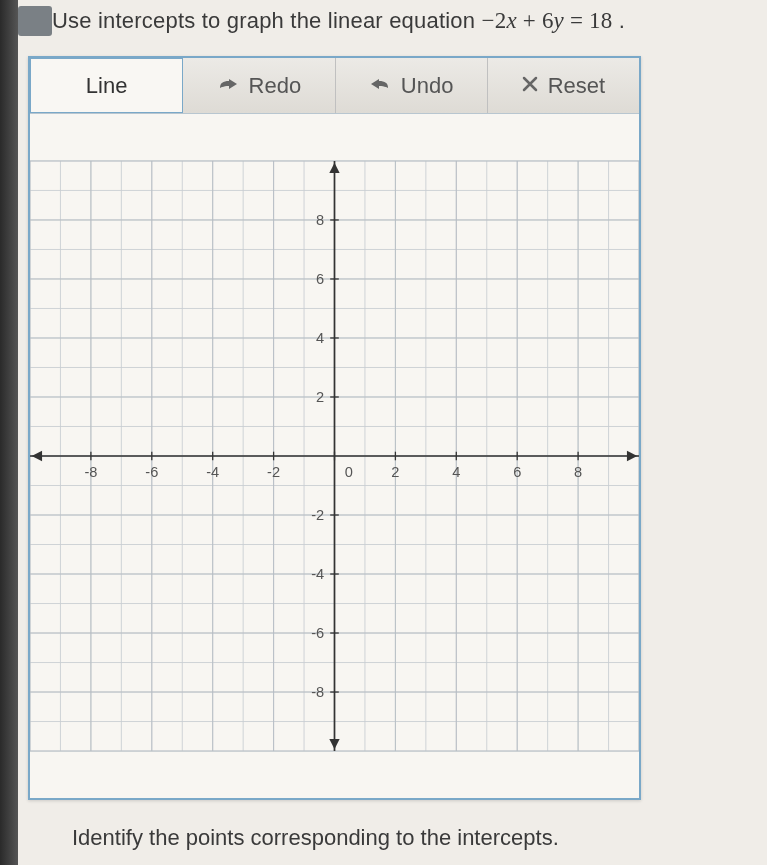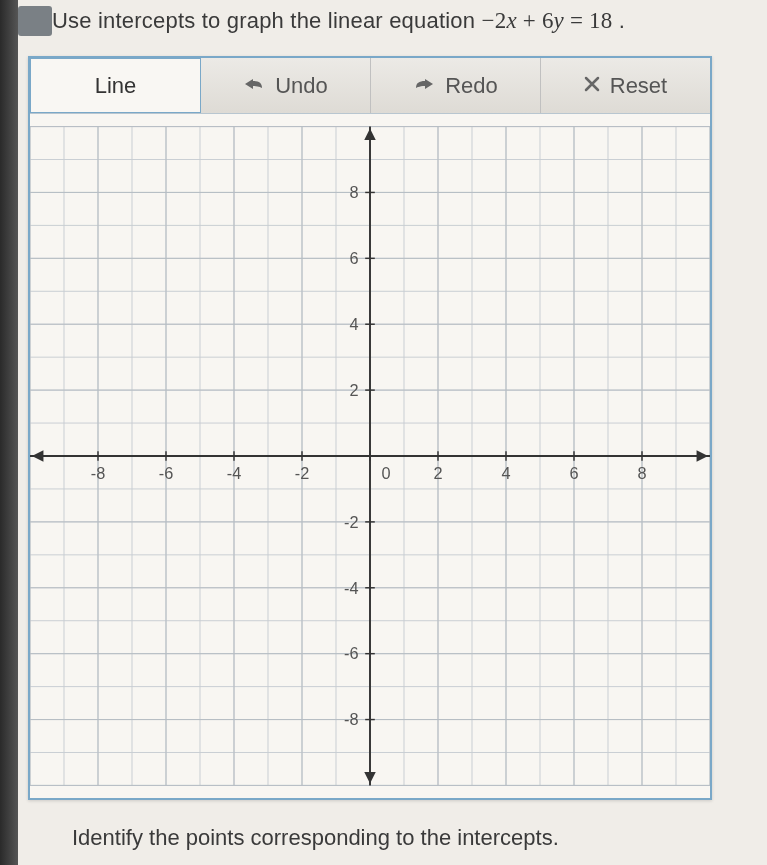--- a/index.html
+++ b/index.html
@@ -44,21 +44,21 @@
     }
     .math-eq {
       font-family: 'Times New Roman', serif;
       font-size: 23px;
     }
     .math-var { font-style: italic; }
     .panel {
       position: absolute;
       left: 28px;
       top: 56px;
-      width: 684px;
+      width: 613px;
       height: 744px;
       border: 2px solid #7aa8c8;
       background: #be185d;
       box-shadow: 0 1px 3px rgba(0,0,0,0.15);
     }
     .toolbar {
       display: flex;
       height: 56px;
       border-bottom: 1px solid #b8c6d0;
       background: linear-gradient(#eceae6, #dedbd5);
@@ -115,32 +115,32 @@
   </div>
 
   <div class="panel">
     <div class="toolbar">
       <div class="tool selected">
         <span>Line</span>
       </div>
       <div class="tool">
         <span class="ico">
           <svg width="22" height="16" viewBox="0 0 22 16">
+              <path d="M12 3 L20 8 L12 13 L12 10 C6 10 3 12 3 12 C3 7 6 5 12 5 Z" fill="#666"></path>
+            </svg>
+        </span>
+        <span>Redo</span>
+      </div>
+      <div class="tool">
+        <span class="ico">
+          <svg width="22" height="16" viewBox="0 0 22 16">
               <path d="M10 3 L2 8 L10 13 L10 10 C16 10 19 12 19 12 C19 7 16 5 10 5 Z" fill="#666"></path>
             </svg>
         </span>
         <span>Undo</span>
-      </div>
-      <div class="tool">
-        <span class="ico">
-          <svg width="22" height="16" viewBox="0 0 22 16">
-              <path d="M12 3 L20 8 L12 13 L12 10 C6 10 3 12 3 12 C3 7 6 5 12 5 Z" fill="#666"></path>
-            </svg>
-        </span>
-        <span>Redo</span>
       </div>
       <div class="tool">
         <span class="ico">
           <svg width="16" height="16" viewBox="0 0 16 16">
               <path d="M2 2 L14 14 M14 2 L2 14" stroke="#666" stroke-width="2.5" stroke-linecap="round"></path>
             </svg>
         </span>
         <span>Reset</span>
       </div>
     </div>

